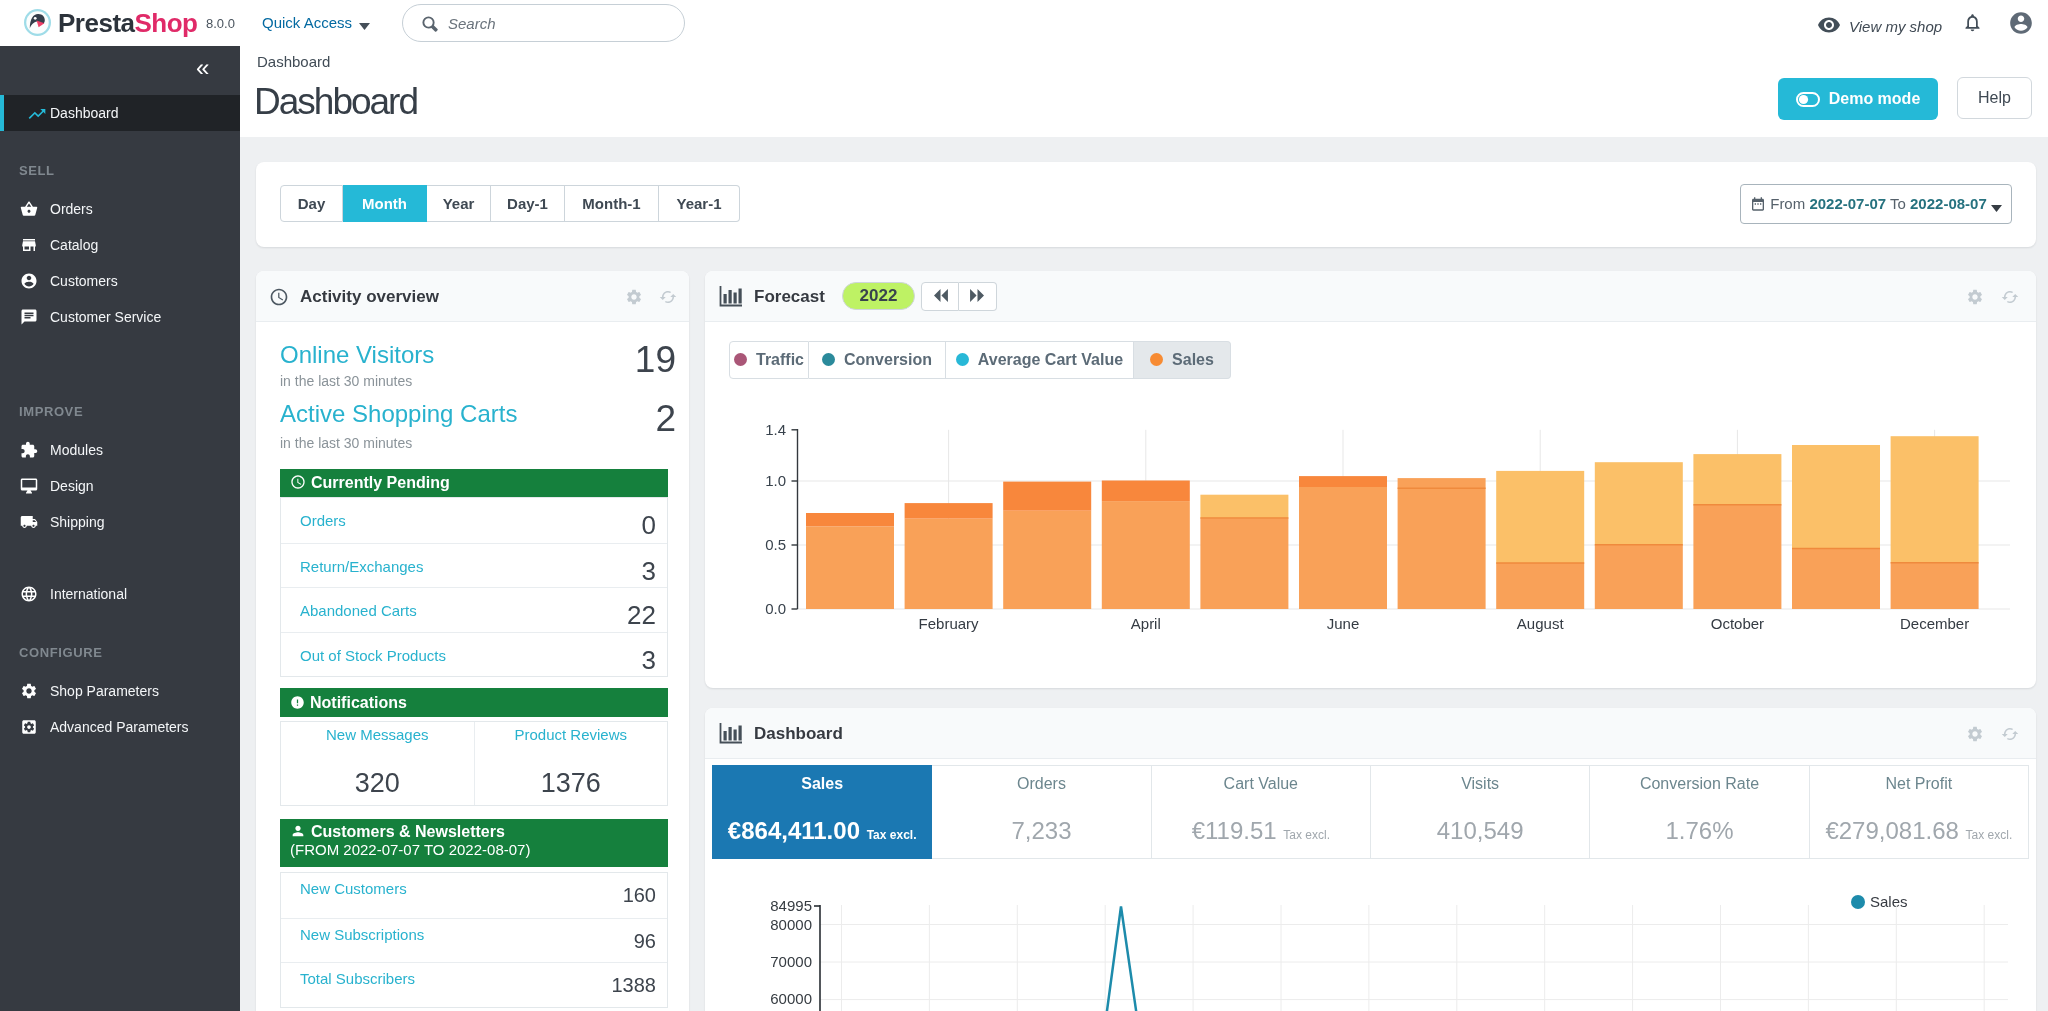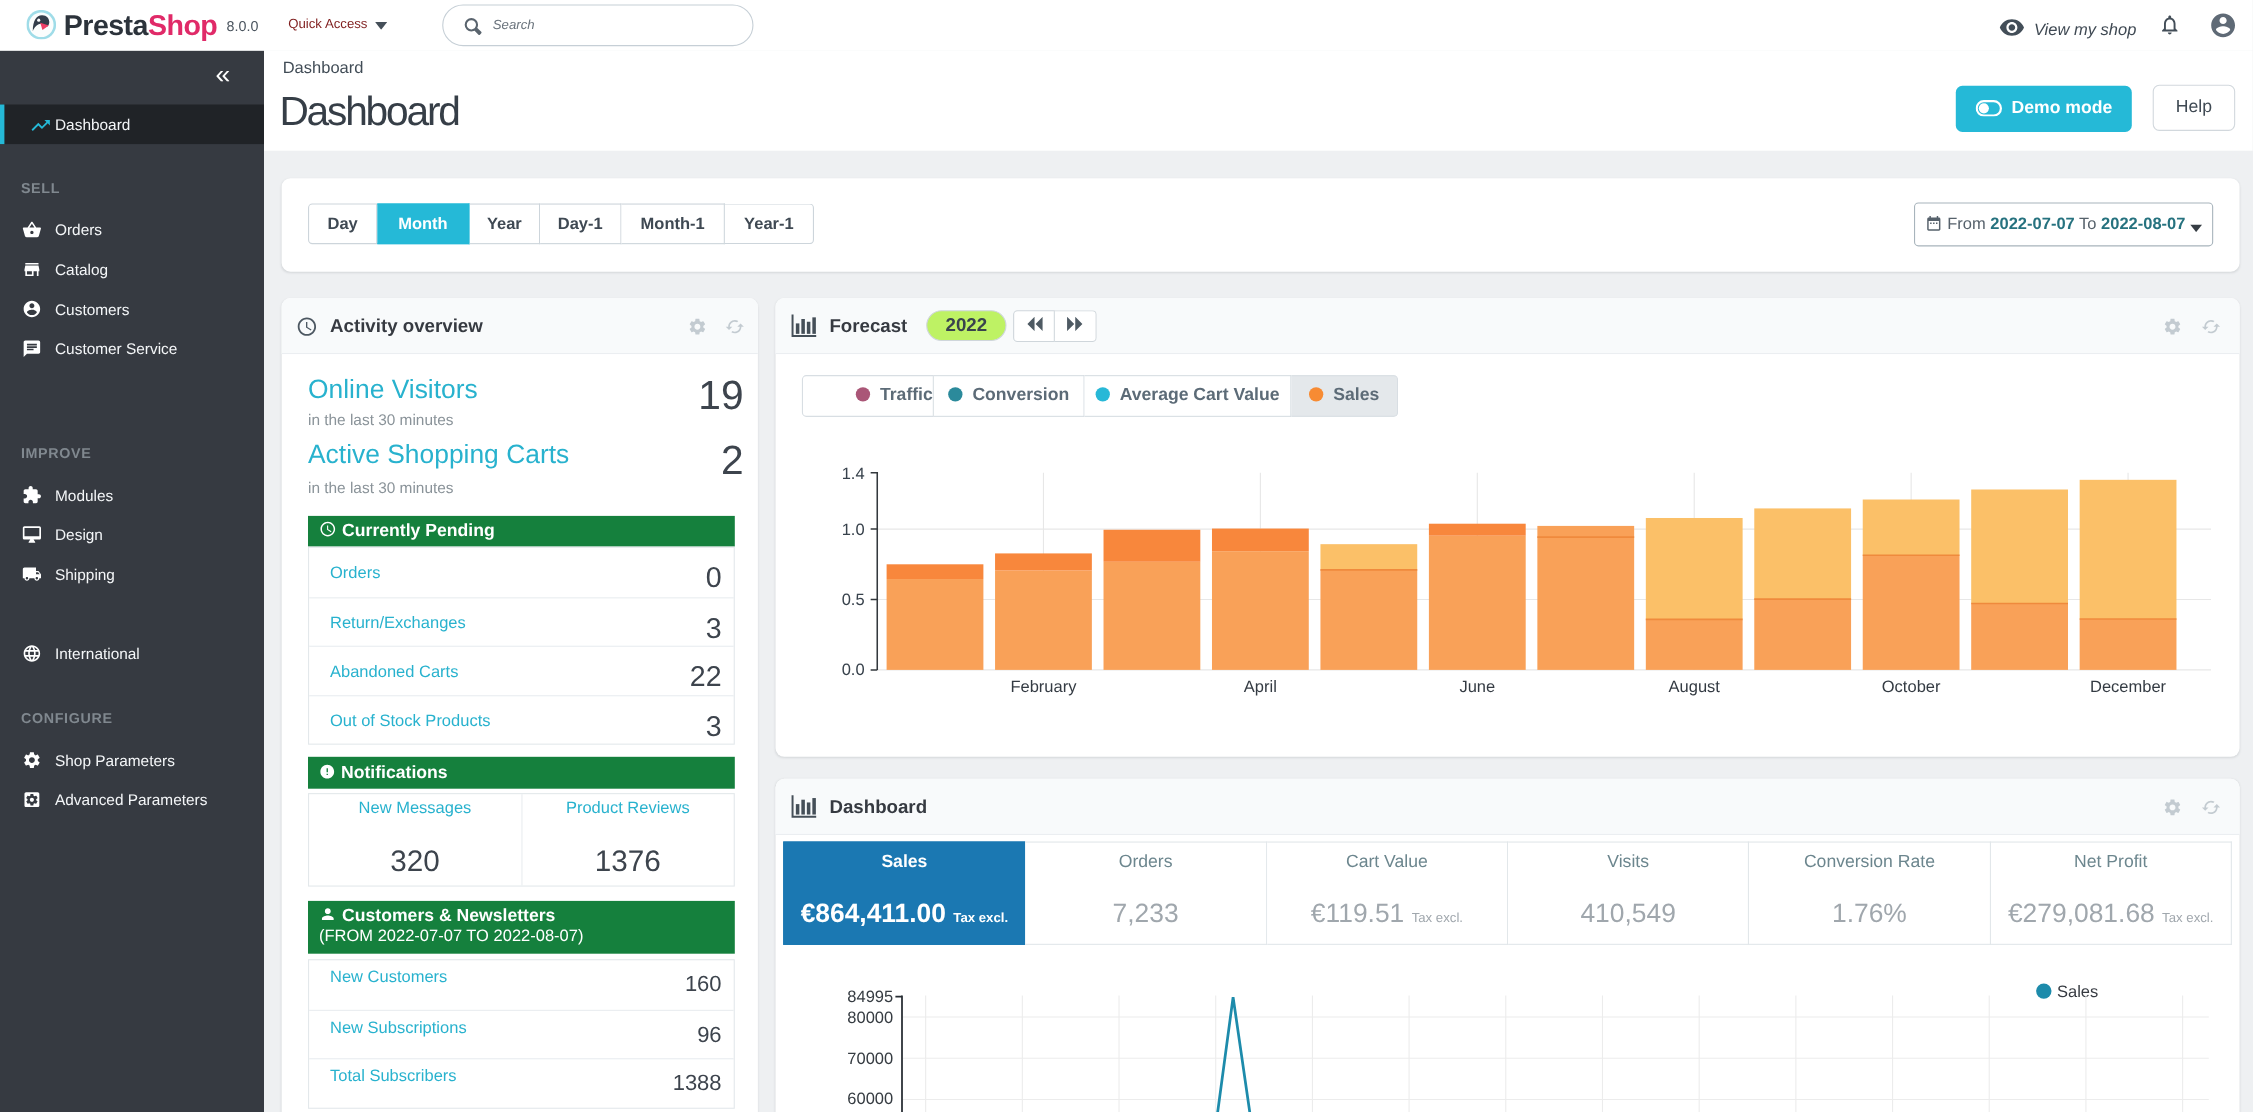--- a/index.html
+++ b/index.html
@@ -4,25 +4,25 @@
 <style>
 * { margin:0; padding:0; box-sizing:border-box; }
 html,body { width:2048px; height:1011px; overflow:hidden; }
 body { font-family:"Liberation Sans", sans-serif; background:#eef0f2; position:relative; }
 
 #topbar { position:absolute; left:0; top:0; width:2048px; height:46px; background:#fff; z-index:30; }
 #logo { position:absolute; left:24px; top:9px; width:27px; height:27px; }
 #brand { position:absolute; left:58px; top:8px; font-size:26px; font-weight:bold; letter-spacing:-0.5px; color:#2c333b; }
 #brand .shop { color:#e02a68; }
 #ver { position:absolute; left:206px; top:16px; font-size:13px; color:#4a545e; }
-#qa { position:absolute; left:262px; top:14px; font-size:12px; color:#7f1d1d; }
+#qa { position:absolute; left:262px; top:14px; font-size:15px; color:#0369a1; }
 #qa svg { vertical-align:-2px; margin-left:7px; }
 #search { position:absolute; left:402px; top:4px; width:283px; height:38px; border:1px solid #c6cfd6; border-radius:19px; }
 #search svg { position:absolute; left:18px; top:10px; }
-#search span { position:absolute; left:45px; top:10px; font-size:12px; font-style:italic; color:#6a737c; }
+#search span { position:absolute; left:45px; top:10px; font-size:15px; font-style:italic; color:#6a737c; }
 #vms { position:absolute; left:1817px; top:13px; font-size:15px; color:#3f4953;font-style:italic; }
 #vms svg { vertical-align:-5px; margin-right:8px; }
 #bell { position:absolute; left:1962px; top:12px; }
 #avatar { position:absolute; left:2008px; top:10px; }
 
 #sidebar { position:absolute; left:0; top:46px; width:240px; height:965px; background:#363a41; z-index:20; }
 #collapse { position:absolute; left:196px; top:8px; color:#fff; font-size:24px; letter-spacing:-3px; }
 .navitem { position:absolute; left:0; width:240px; height:36px; color:#f4f6f8; font-size:14px; }
 .navitem svg { position:absolute; left:20px; top:9px; }
 .navitem span { position:absolute; left:50px; top:10px; }
@@ -330,21 +330,21 @@
           </svg></div>
     </div>
     <svg class="hicons" style="right:52px;" width="18" height="18" viewBox="0 0 24 24">
         <path fill="#c3cbd1" d="M19.14 12.94c.04-.3.06-.61.06-.94 0-.32-.02-.64-.07-.94l2.03-1.58c.18-.14.23-.41.12-.61l-1.92-3.32c-.12-.22-.37-.29-.59-.22l-2.39.96c-.5-.38-1.03-.7-1.62-.94l-.36-2.54c-.04-.24-.24-.41-.48-.41h-3.84c-.24 0-.43.17-.47.41l-.36 2.54c-.59.24-1.13.57-1.62.94l-2.39-.96c-.22-.08-.47 0-.59.22L2.74 8.87c-.12.21-.08.47.12.61l2.03 1.58c-.05.3-.09.63-.09.94s.02.64.07.94l-2.03 1.58c-.18.14-.23.41-.12.61l1.92 3.32c.12.22.37.29.59.22l2.39-.96c.5.38 1.03.7 1.62.94l.36 2.54c.05.24.24.41.48.41h3.84c.24 0 .44-.17.47-.41l.36-2.54c.59-.24 1.13-.56 1.62-.94l2.39.96c.22.08.47 0 .59-.22l1.92-3.32c.12-.22.07-.47-.12-.61l-2.01-1.58zM12 15.6c-1.98 0-3.6-1.62-3.6-3.6s1.62-3.6 3.6-3.6 3.6 1.62 3.6 3.6-1.62 3.6-3.6 3.6z"></path>
       </svg>
     <svg class="hicons" style="right:17px;" width="18" height="18" viewBox="0 0 24 24">
         <path fill="#c3cbd1" d="M19 8l-4 4h3c0 3.31-2.69 6-6 6-1.01 0-1.97-.25-2.8-.7l-1.46 1.46C8.97 19.54 10.43 20 12 20c4.42 0 8-3.58 8-8h3l-4-4zM6 12c0-3.31 2.69-6 6-6 1.01 0 1.97.25 2.8.7l1.46-1.46C15.03 4.46 13.57 4 12 4c-4.42 0-8 3.58-8 8H1l4 4 4-4H6z"></path>
       </svg>
   </div>
   <div id="fctabs">
-    <div class="fctab" style="width:120px;text-align:right;"><i class="dot" style="background:#aa5677;"></i>Traffic</div>
+    <div class="fctab" style="width:80px;"><i class="dot" style="background:#aa5677;"></i>Traffic</div>
     <div class="fctab" style="width:137px;"><i class="dot" style="background:#2b8a9b;"></i>Conversion</div>
     <div class="fctab" style="width:188px;"><i class="dot" style="background:#28b8d7;"></i>Average Cart Value</div>
     <div class="fctab sel" style="width:97px;"><i class="dot" style="background:#f78b33;"></i>Sales</div>
   </div>
   <svg style="position:absolute;left:0;top:120px;" width="1331" height="297" viewBox="0 0 1331 297">
 
     <g stroke="#e7e7e7" stroke-width="1">
       <line x1="243.6" y1="38.8" x2="243.6" y2="218"></line>
         <line x1="440.8" y1="38.8" x2="440.8" y2="218"></line>
         <line x1="638" y1="38.8" x2="638" y2="218"></line>

